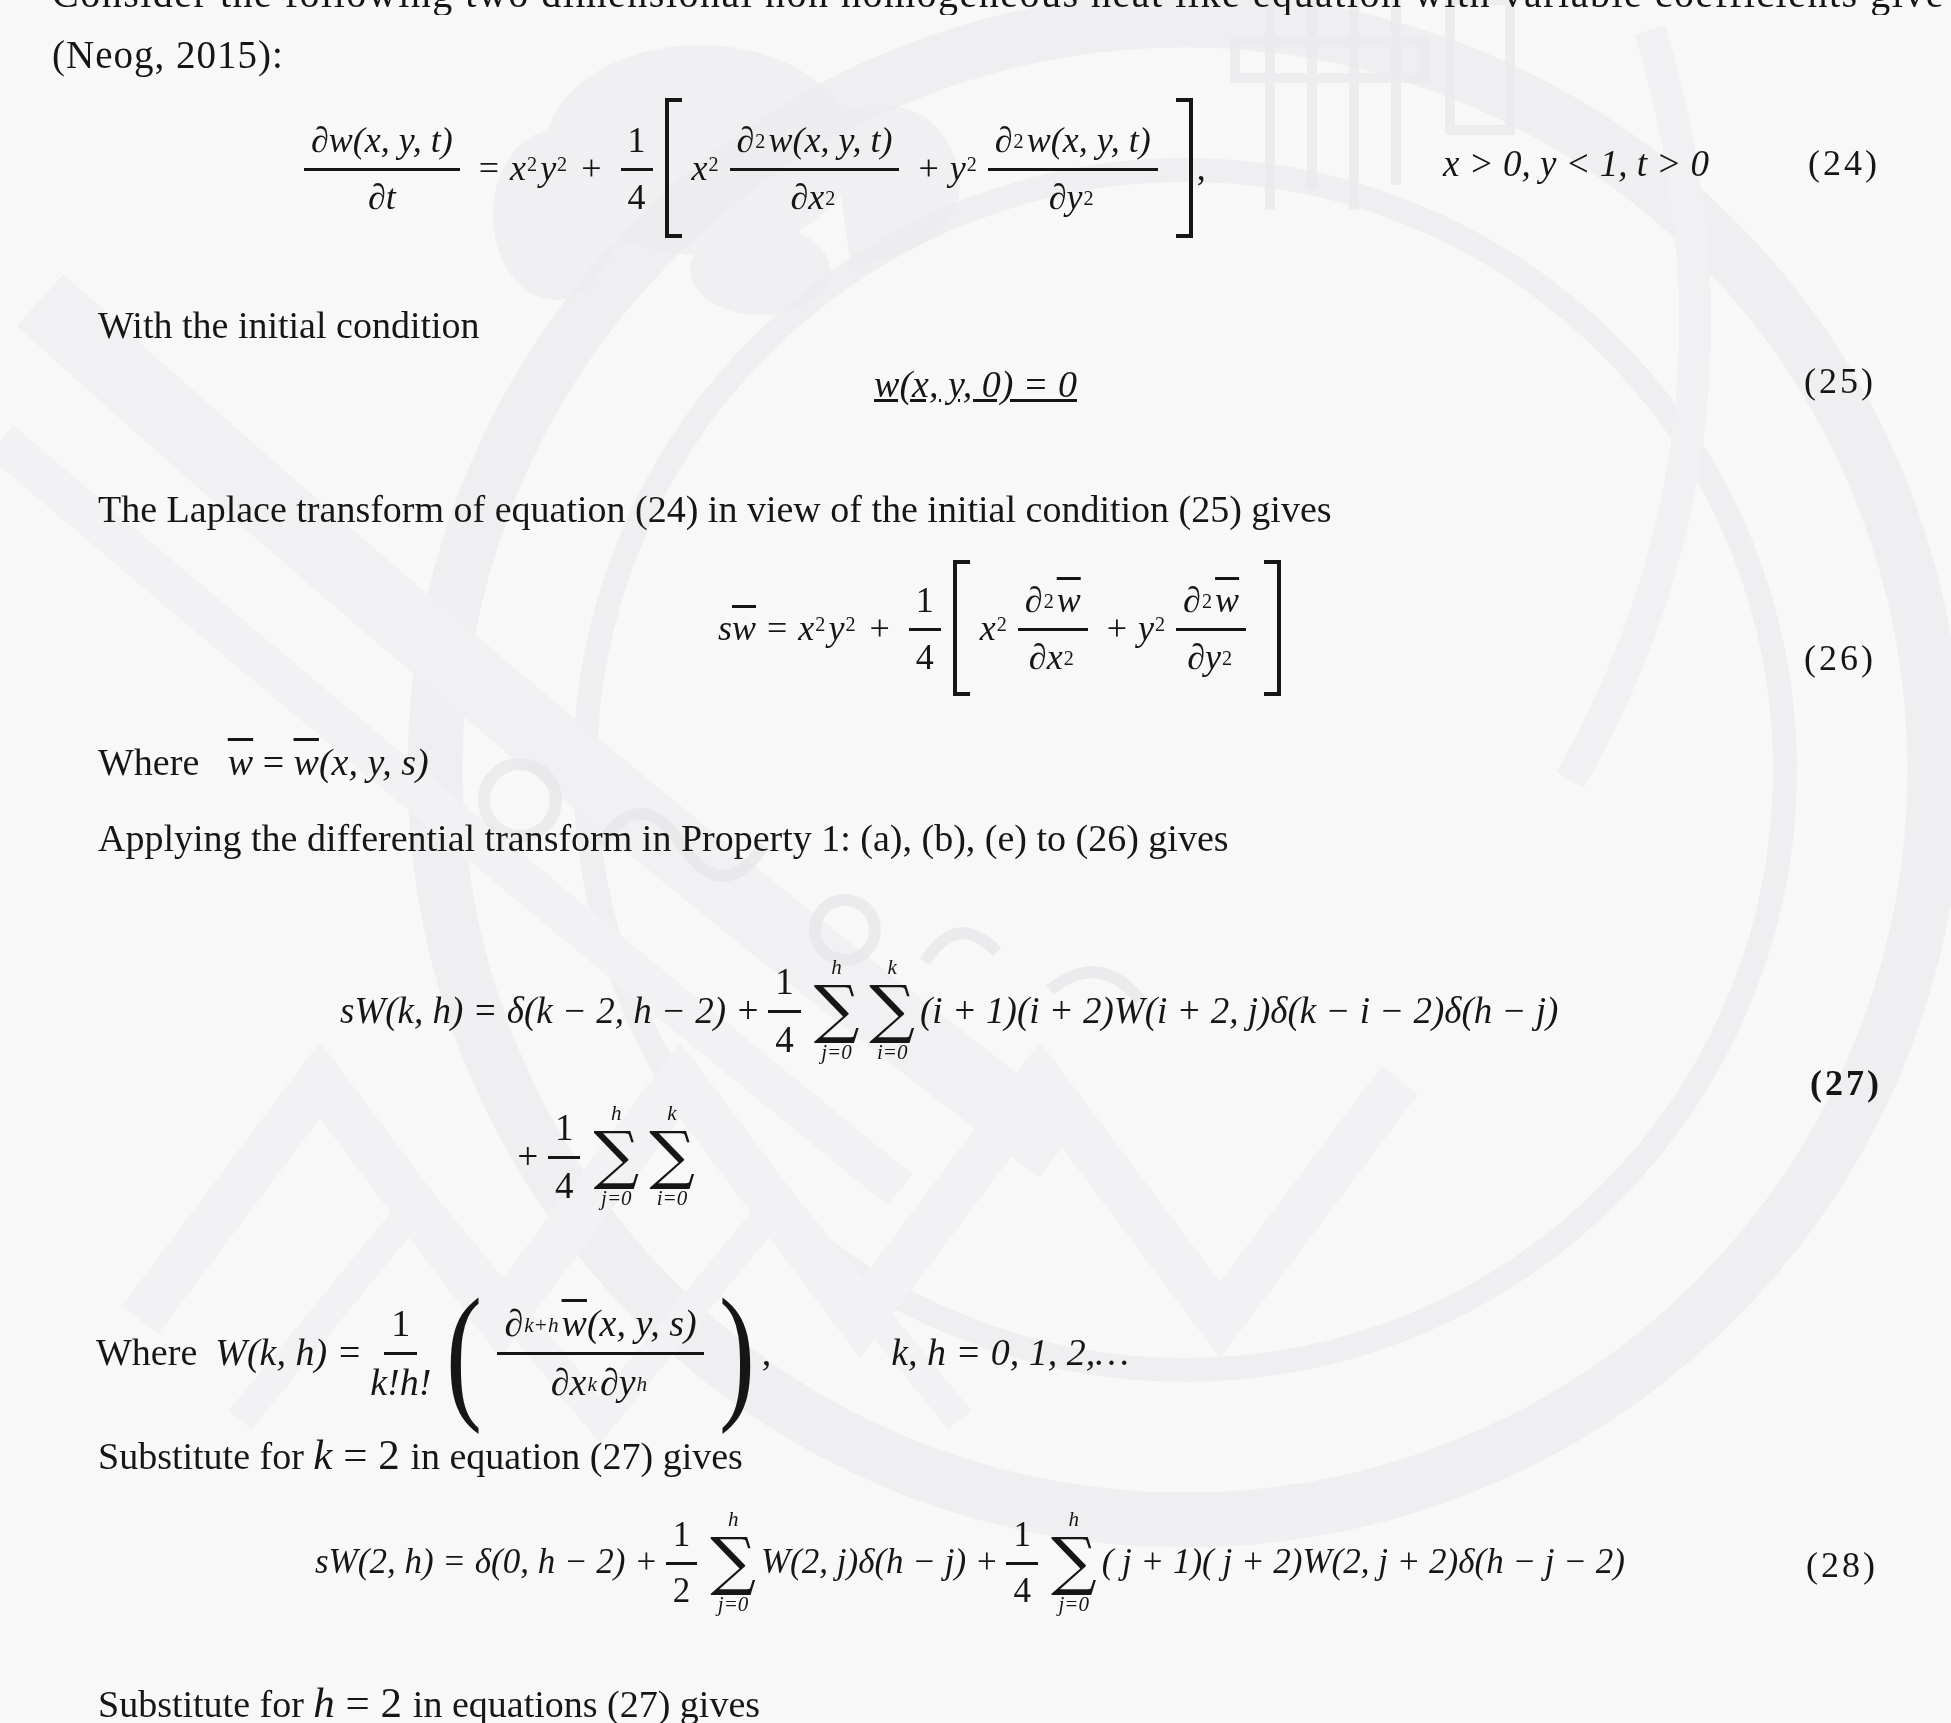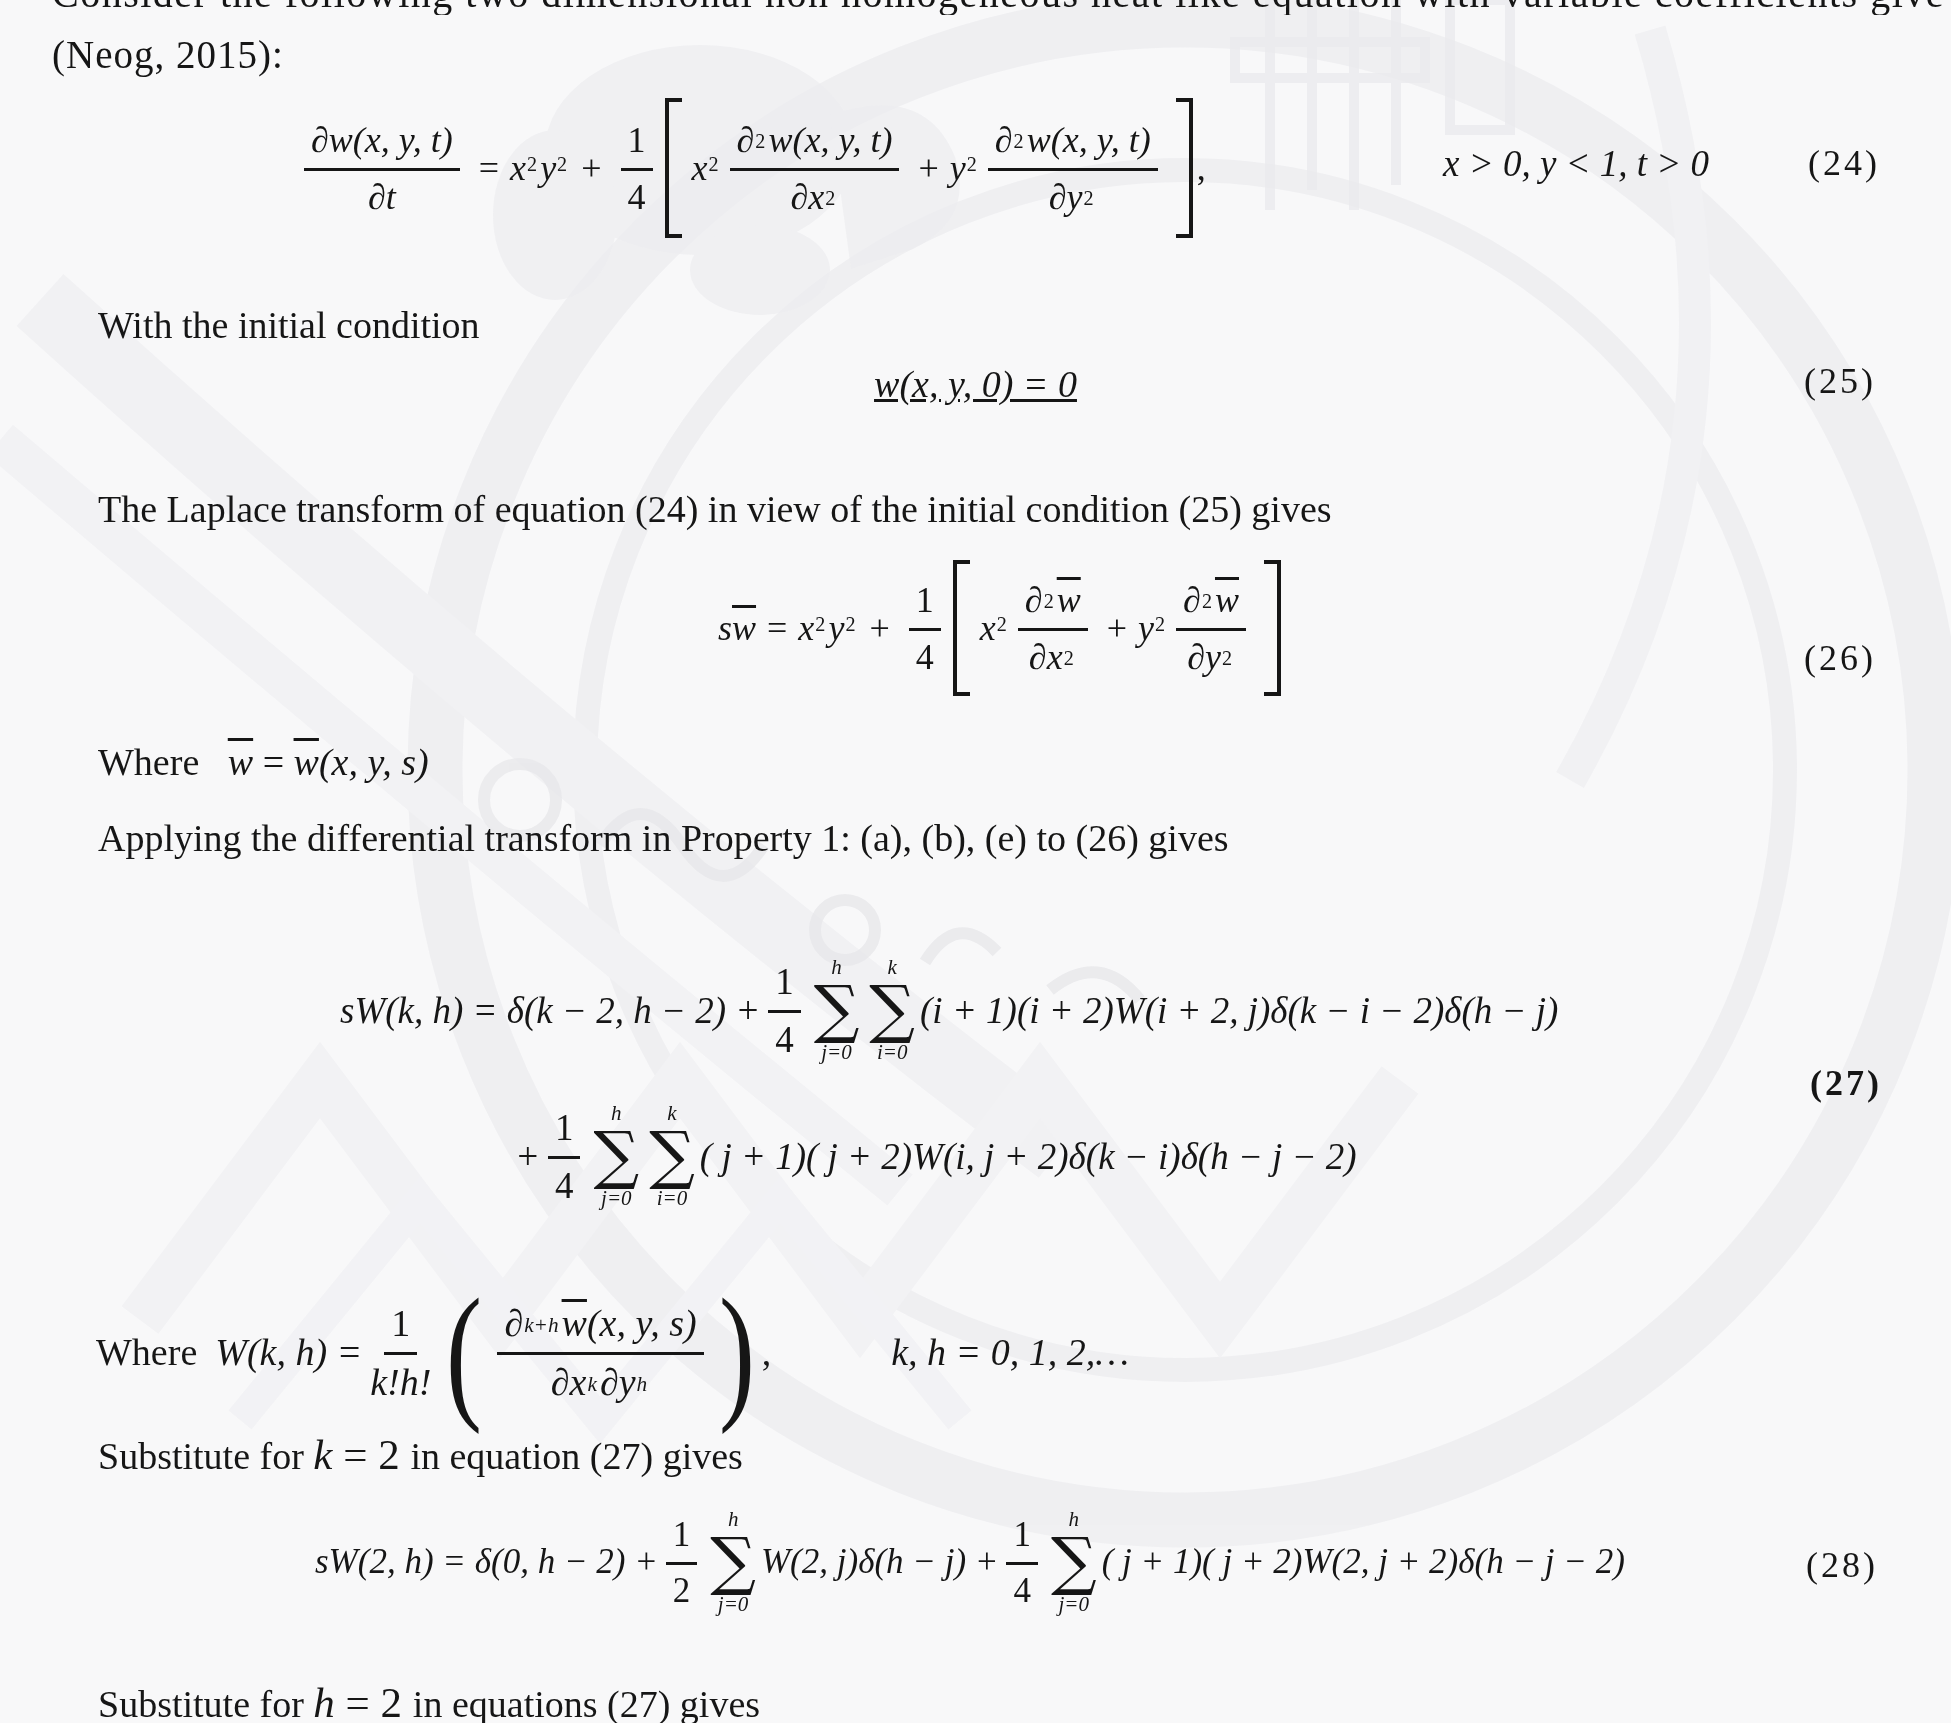--- a/index.html
+++ b/index.html
@@ -220,21 +220,20 @@
       <span class="sum">
         <span class="lim">h</span>
         <span class="sig">∑</span>
         <span class="lim">j=0</span>
       </span>
       <span class="sum">
         <span class="lim">k</span>
         <span class="sig">∑</span>
         <span class="lim">i=0</span>
       </span>
-      <span class="it">( j + 1)( j + 2)W(i, j + 2)δ(k − i)δ(h − j − 2)</span>
     </div>
 
     <div class="abs eq" style="left:96px; top:1272px; height:160px; font-size:38px;">
       <span class="up">Where</span>
       <span style="width:18px;"></span>
       <span class="it">W(k, h) =</span>
       <span class="frac">
         <span class="num">1</span>
         <span class="den it">k!h!</span>
       </span>

